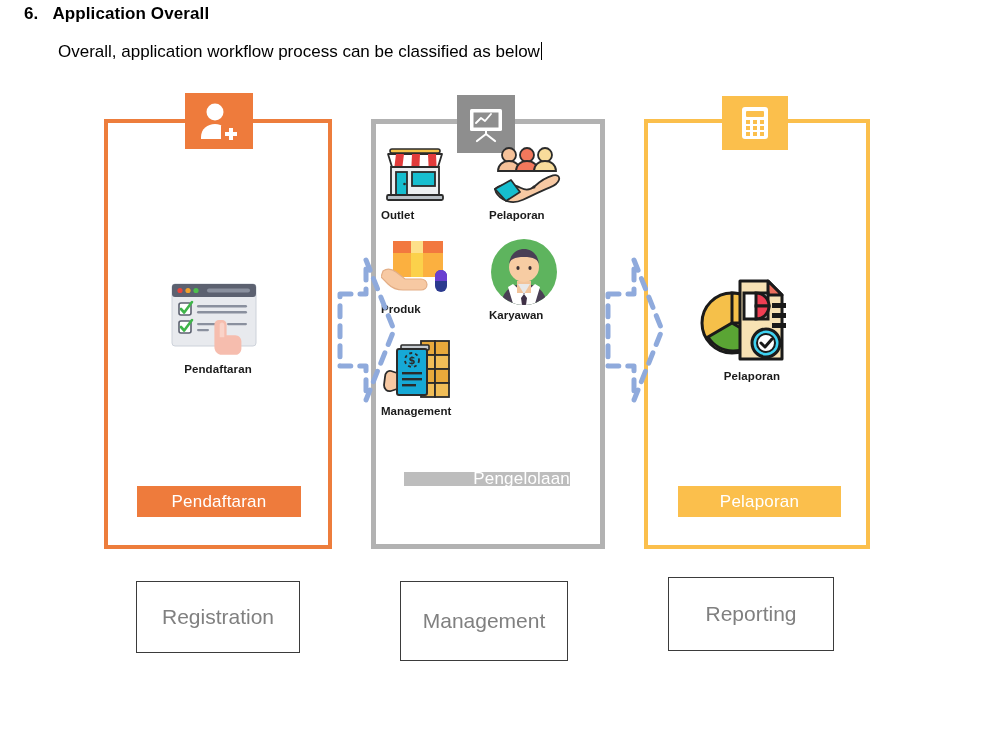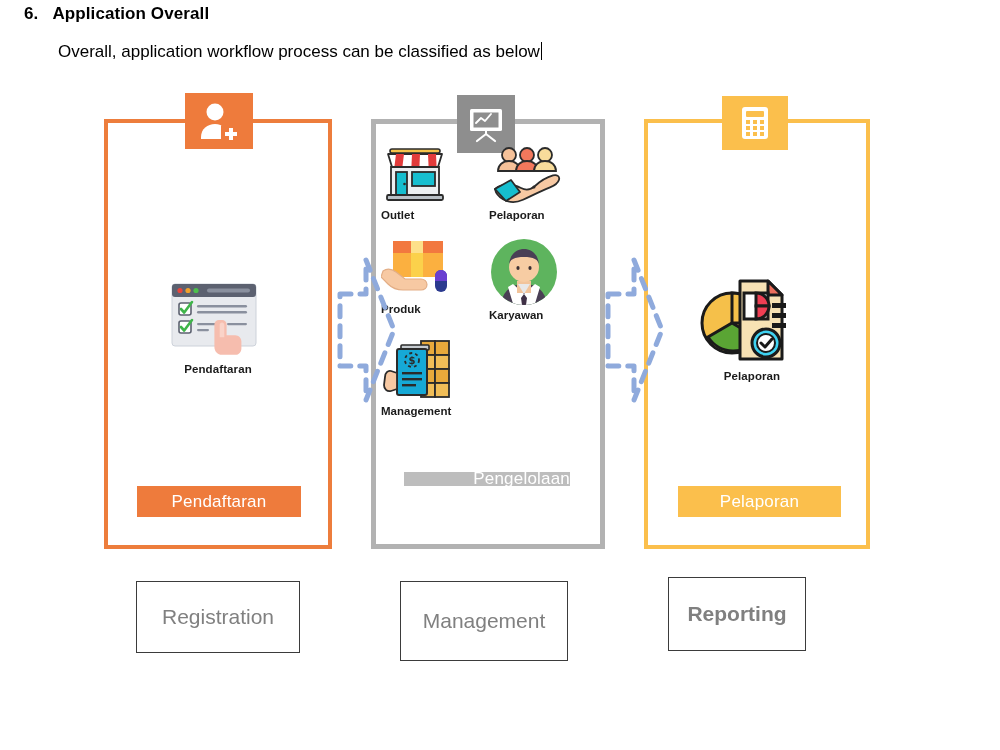--- a/index.html
+++ b/index.html
@@ -72,21 +72,21 @@
 
   
   .obox{
     position:absolute; box-sizing:border-box;
     border:1.5px solid #3b3b3b; background:#fff;
     display:flex;align-items:center;justify-content:center;
     color:#808080; font-size:21px;
   }
   #box1{left:136px; top:581px; width:164px; height:72px;}
   #box2{left:400px; top:581px; width:168px; height:80px;}
-  #box3{left:668px; top:577px; width:138px; height:74px;font-weight:bold;}
+  #box3{left:668px; top:577px; width:166px; height:74px;}
 
   
   .arrow{position:absolute;}
   #arrow1{left:336px; top:256px;}
   #arrow2{left:604px; top:256px;}
 
   svg{display:block;}
 </style>
 </head>
 <body>

